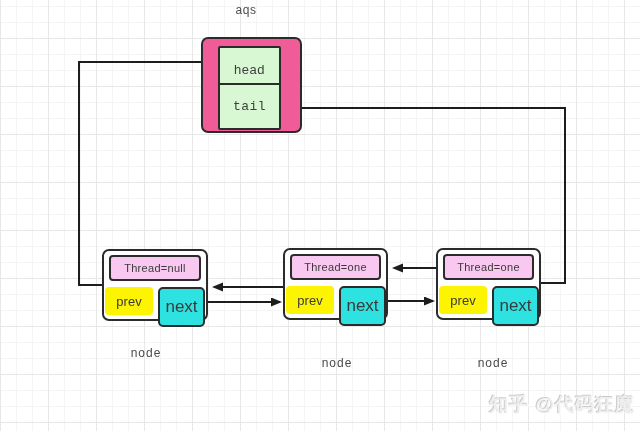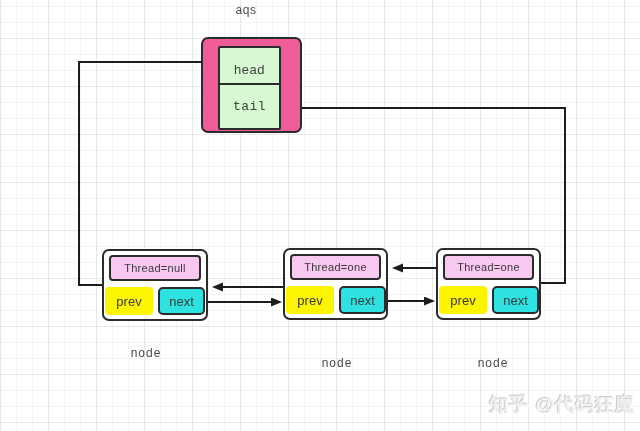--- a/index.html
+++ b/index.html
@@ -52,25 +52,25 @@
     display:flex;align-items:center;justify-content:center;
     font-size:11px;color:#3a3a3a;letter-spacing:.3px;white-space:nowrap;
   }
   .prev{
     position:absolute;left:1px;top:36px;width:48px;height:28px;
     background:var(--prev_fill,#fcf400);border-radius:4px;box-sizing:border-box;
     display:flex;align-items:center;justify-content:center;
     font-size:13px;color:#3a3a3a;
   }
   .next{
-    position:absolute;left:54px;top:36px;width:47px;height:28px;
+    position:absolute;left:54px;top:36px;width:47px;height:40px;
     background:var(--next_fill,#2fe2e2);
     border:2px solid var(--stroke,#2b2b2b);border-radius:5px;box-sizing:border-box;
     display:flex;align-items:center;justify-content:center;
-    font-size:13px;color:#3a3a3a;
+    font-size:17px;color:#3a3a3a;
   }
   .caption{
     position:absolute;width:60px;text-align:center;
     font-size:12px;color:var(--label_text,#4a4a4a);letter-spacing:1px;
   }
   .c1{left:116px;top:346px;}
   .c2{left:307px;top:356px;}
   .c3{left:463px;top:356px;}
 
   .watermark{

